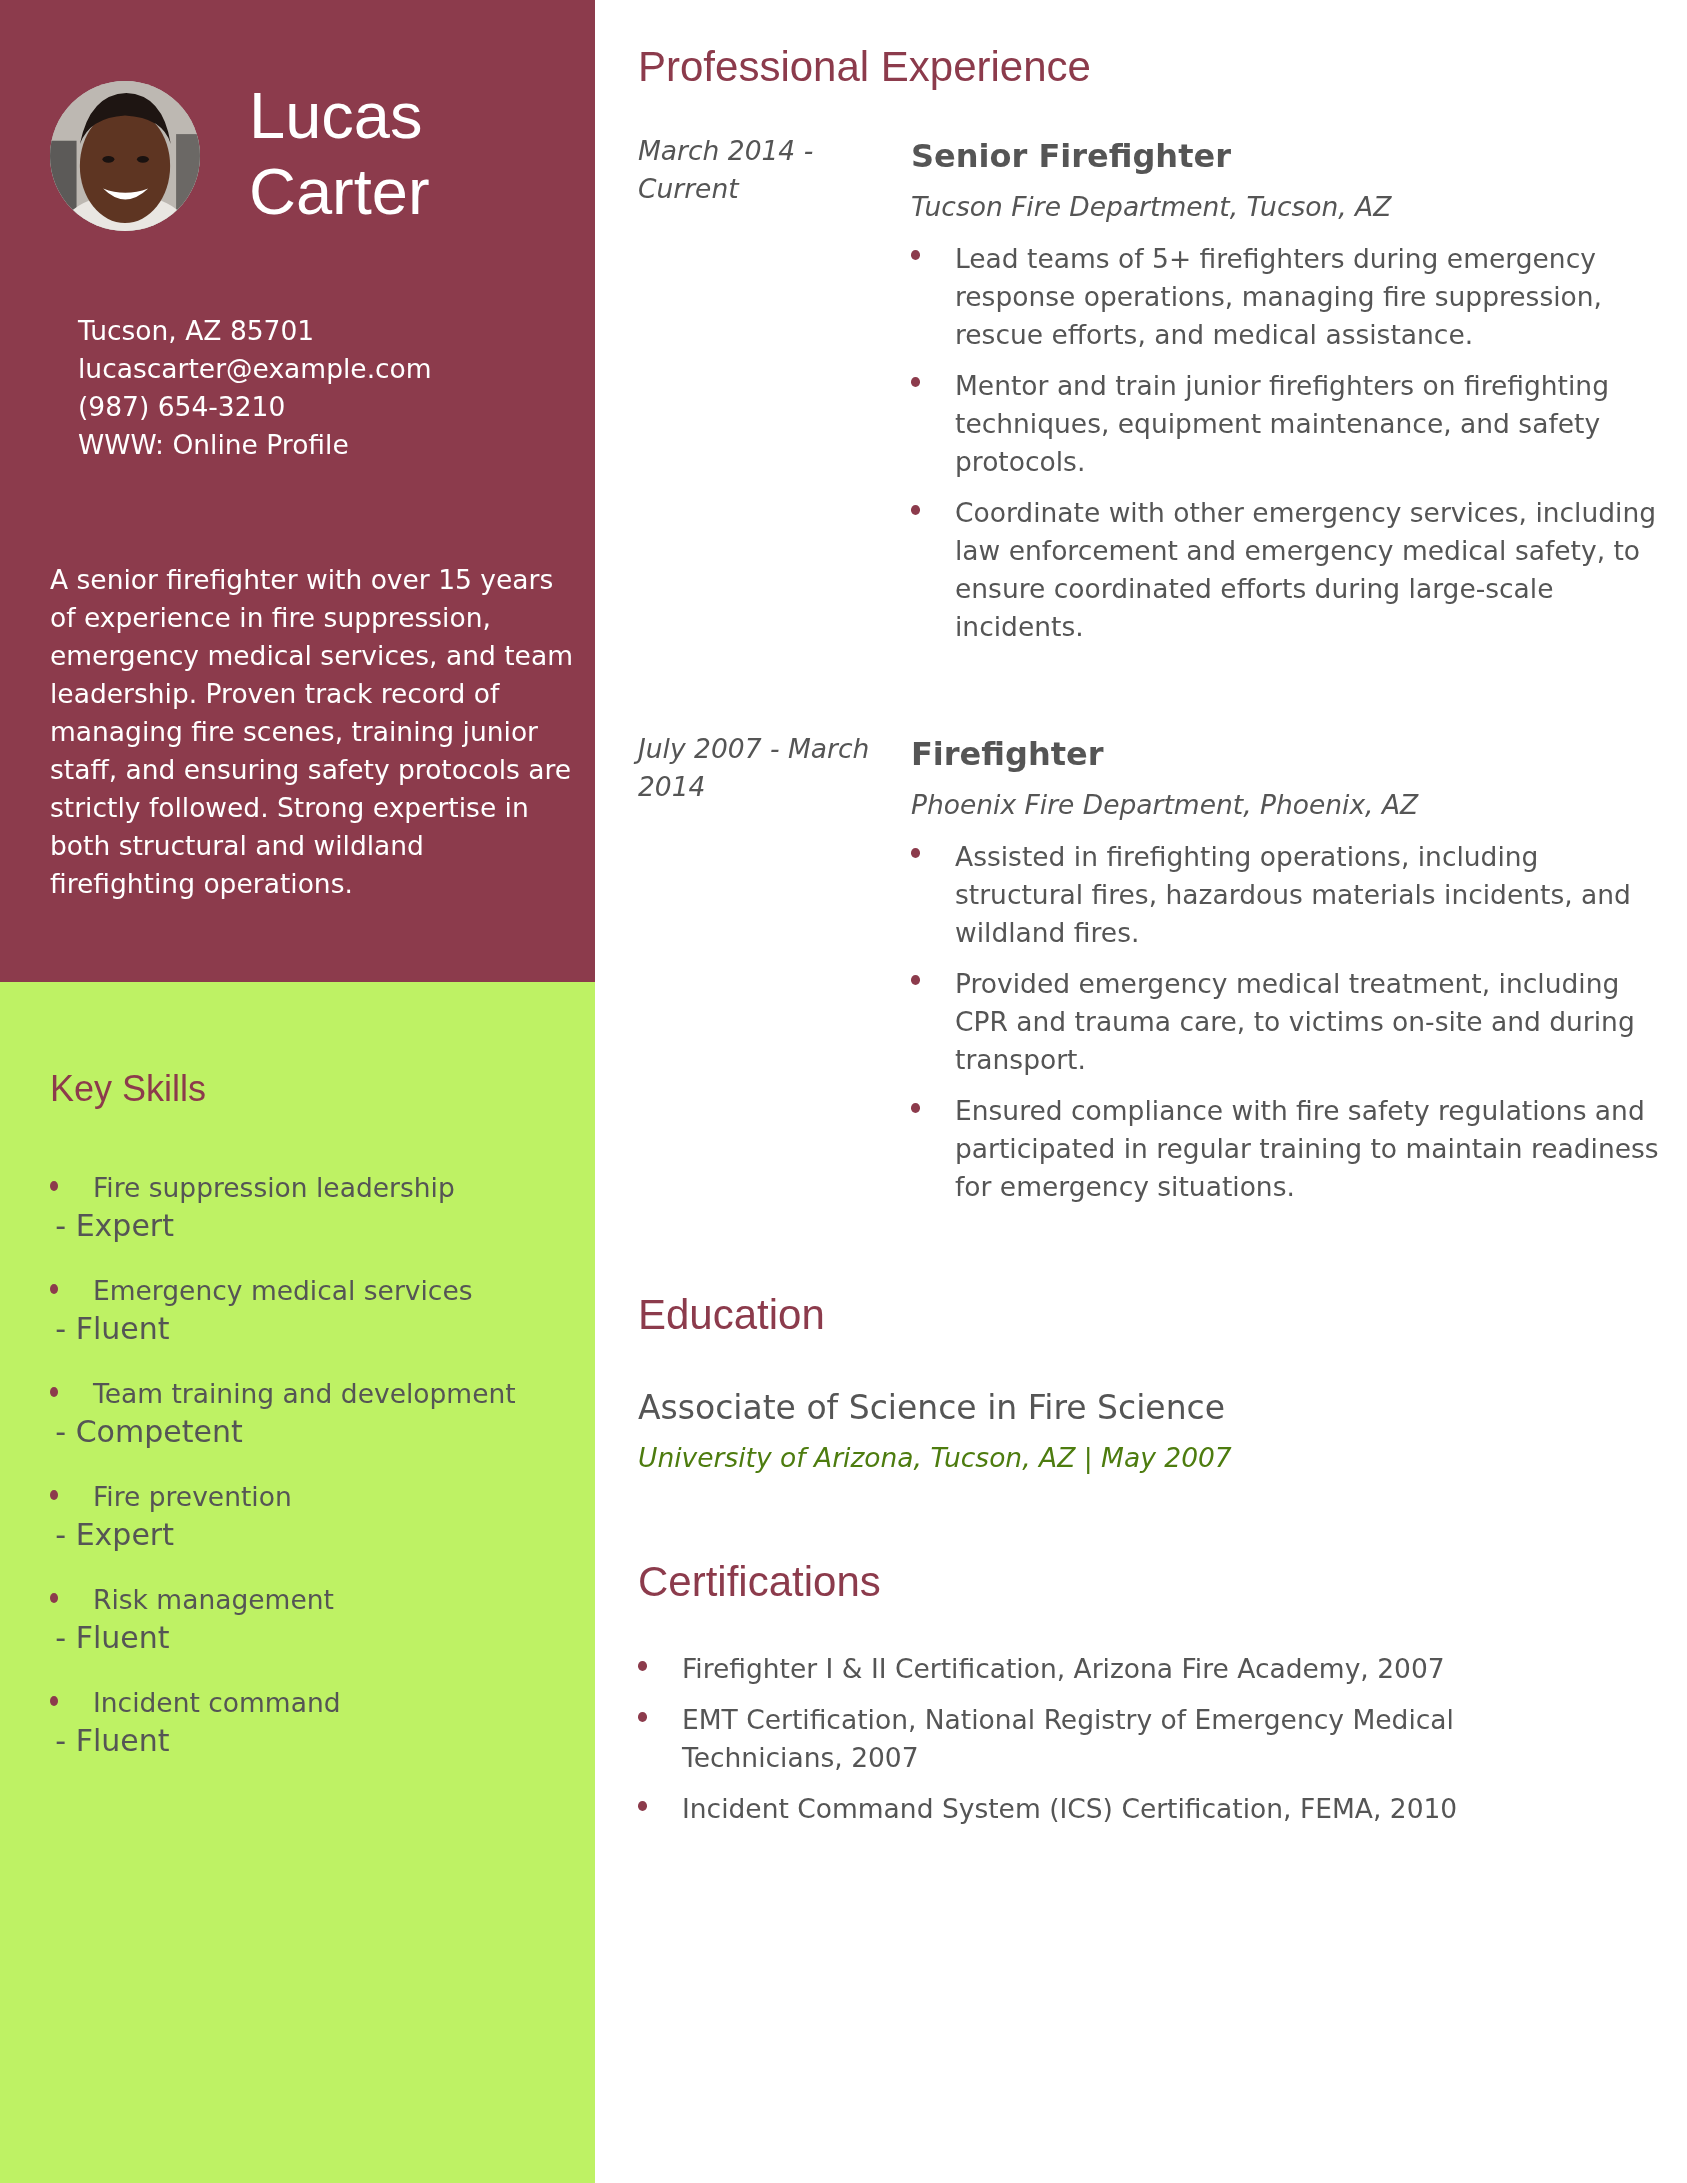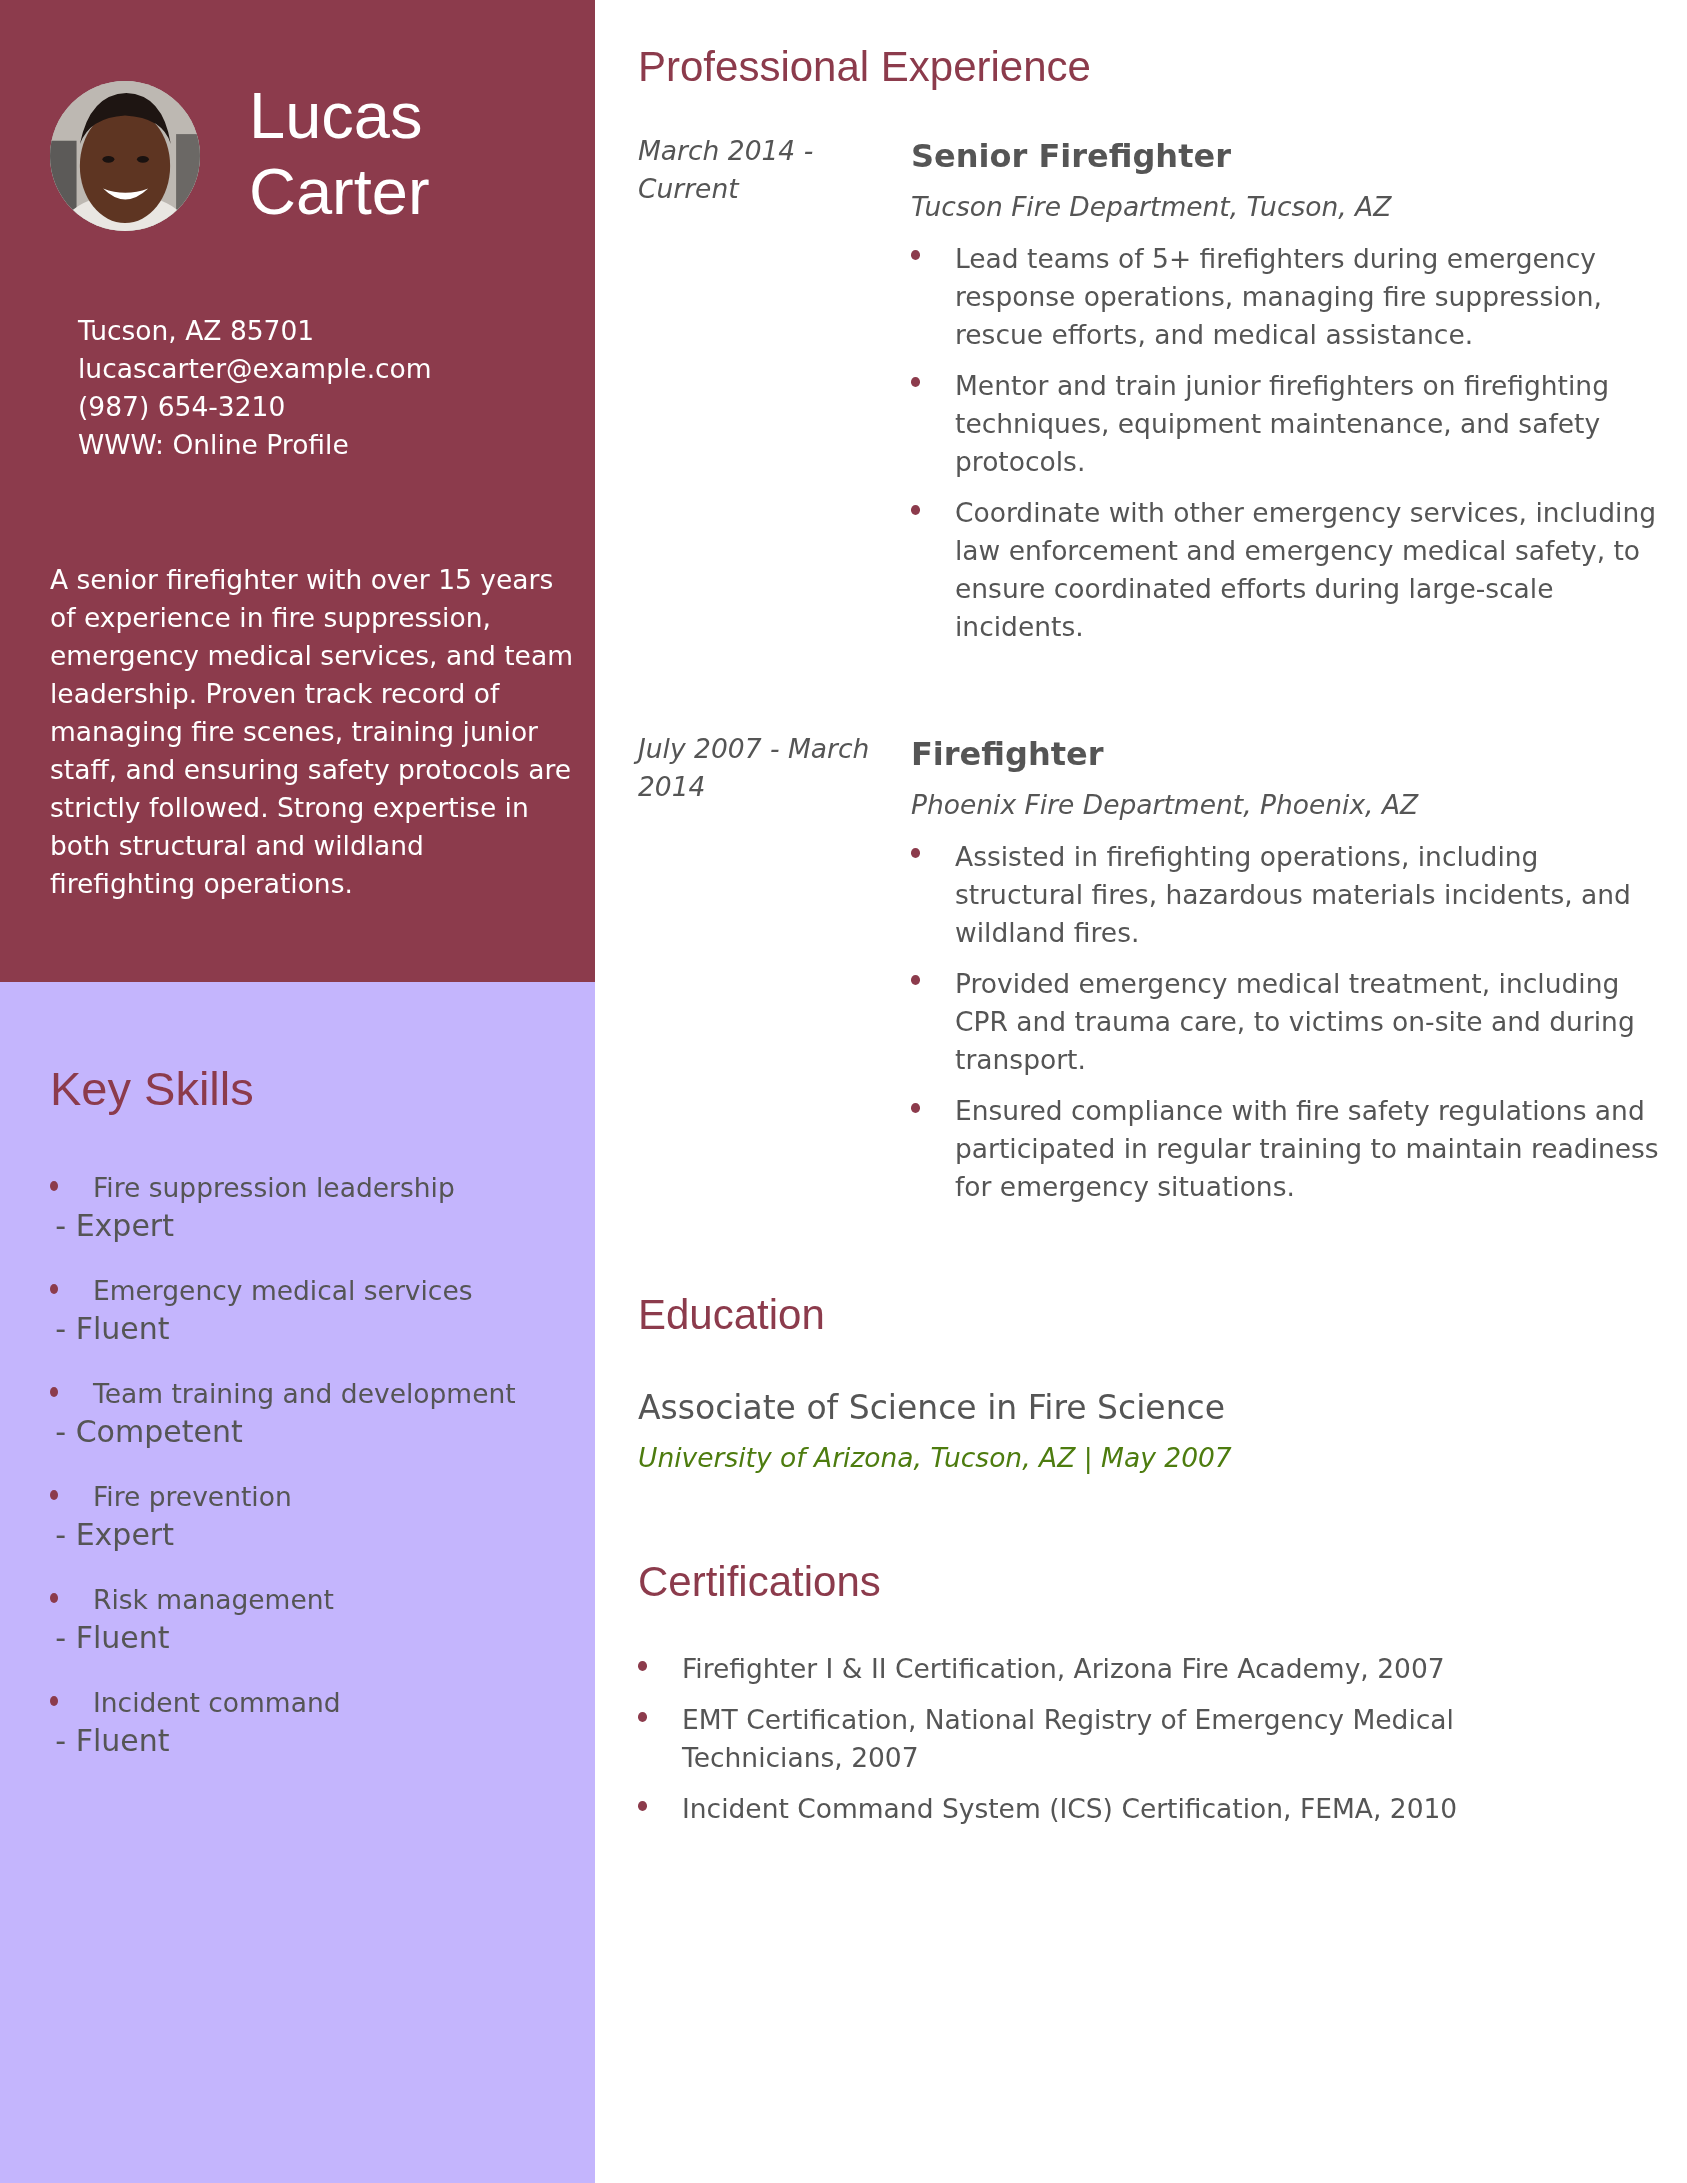--- a/index.html
+++ b/index.html
@@ -4,21 +4,21 @@
 <style>
   html, body { margin: 0; padding: 0; }
   body {
     width: 1687px; height: 2183px; position: relative; overflow: hidden;
     background: #ffffff;
     font-family: "DejaVu Sans", sans-serif;
     color: #555555;
   }
   .sidebar {
     position: absolute; left: 0; top: 0; width: 595px; height: 2183px;
-    background: #c4b5fd;
+    background: #bef264;
   }
   .sidebar-top {
     position: absolute; left: 0; top: 0; width: 595px; height: 982px;
     background: #8C3B4C;
   }
   .avatar {
     position: absolute; left: 50px; top: 81px; width: 150px; height: 150px;
     border-radius: 50%; overflow: hidden;
     background: radial-gradient(circle at 50% 42%, #7a4a32 0%, #6a3d28 32%, #4d2c1f 46%, #c9c6c2 47%, #b9b5b0 70%, #8e8a86 100%);
   }
@@ -34,21 +34,21 @@
     color: #ffffff; font-size: 26.5px; line-height: 38px; margin-left: 28px;
   }
   .contact div { white-space: nowrap; }
   .summary {
     position: absolute; left: 50px; top: 561px; width: 523px;
     color: #ffffff; font-size: 26.5px; line-height: 38px;
   }
   .side-heading {
     position: absolute; left: 50px; top: 1062px;
     font-family: "Liberation Sans", sans-serif; color: #8C3B4C;
-    font-size: 47px; line-height: 53px; white-space: nowrap;
+    font-size: 36px; line-height: 53px; white-space: nowrap;
   }
   .skills { position: absolute; left: 50px; top: 1169px; width: 529px; }
   .skill { height: 103px; position: relative; }
   .skill .dot {
     position: absolute; left: 0; top: 12px; width: 8px; height: 10px;
     border-radius: 50%; background: #8C3B4C;
   }
   .skill .skill-name {
     position: absolute; left: 43px; top: 0; font-size: 26.5px; line-height: 38px; white-space: nowrap; color: #555;
   }

